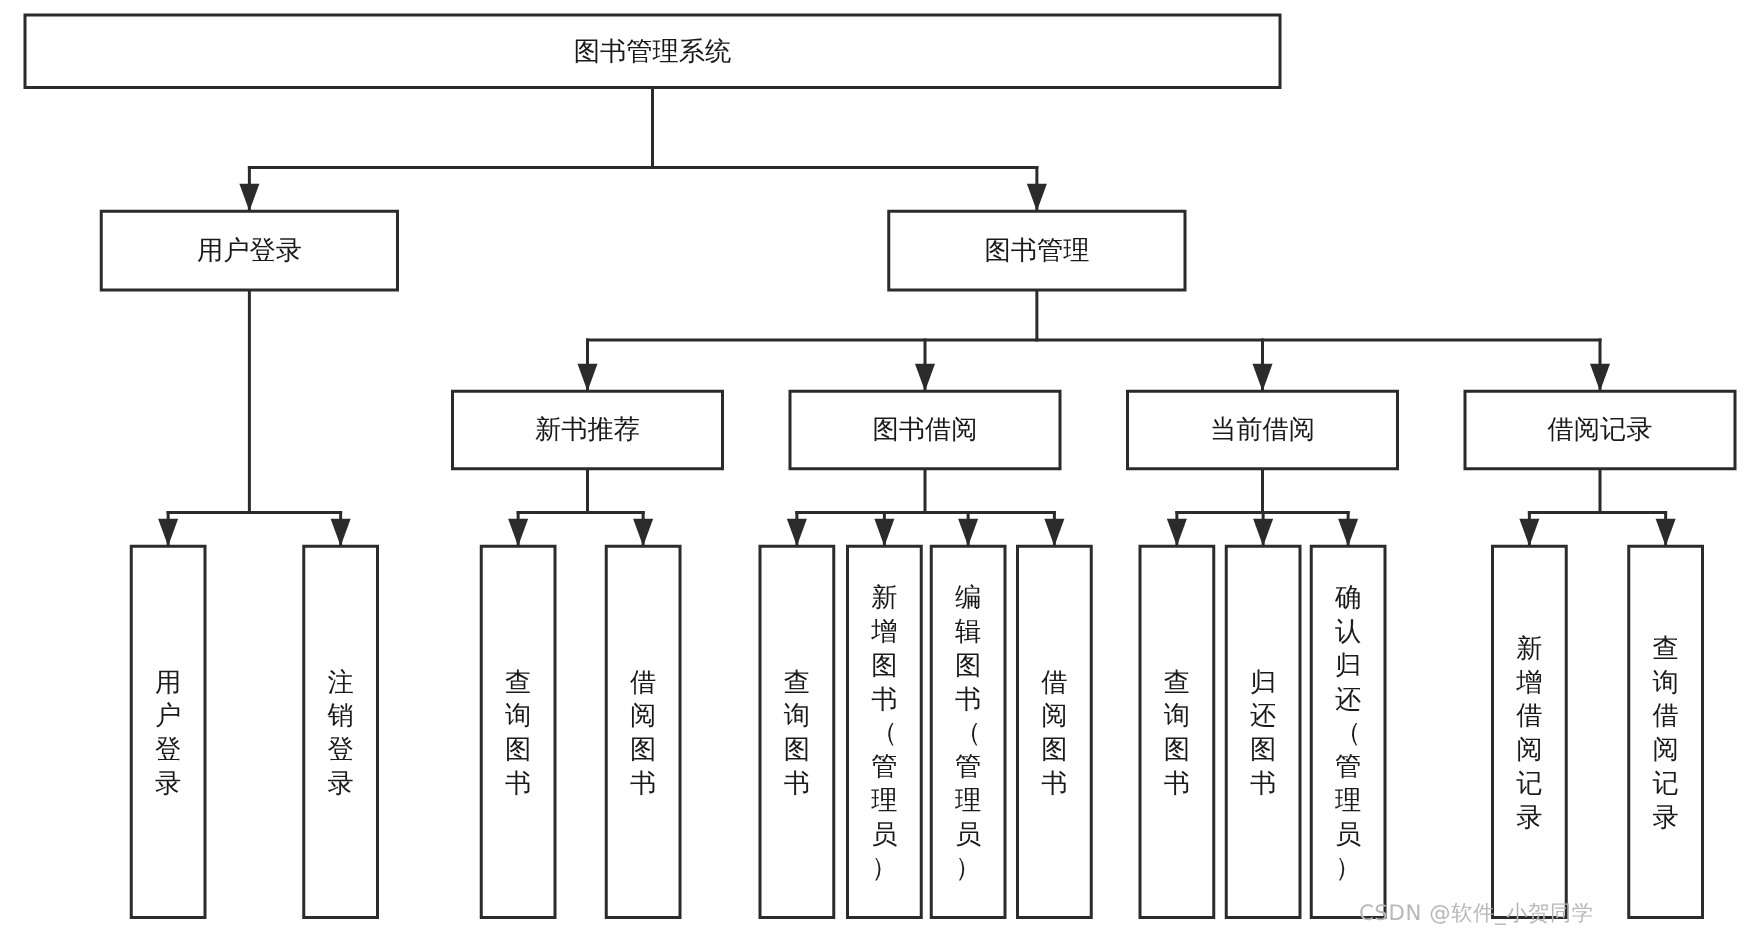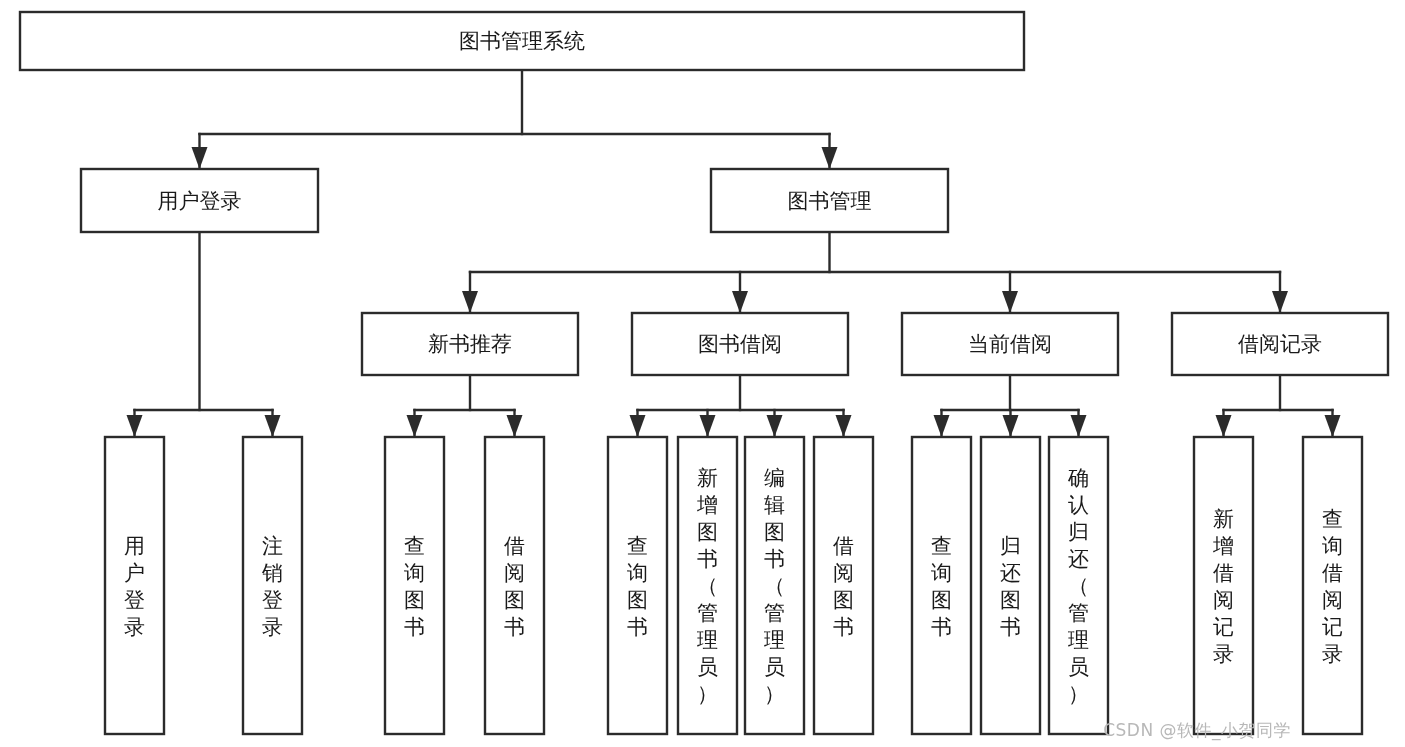--- a/index.html
+++ b/index.html
@@ -49,21 +49,21 @@
     dominant-baseline: middle;
   }
   .node-label-v {
     font-family: "DejaVu Sans", "Liberation Sans", sans-serif;
     font-size: 21px;
     fill: #1a1a1a;
     text-anchor: middle;
   }
   .watermark {
     position: absolute;
-    right: 8px;
+    right: 24px;
     bottom: 5px;
     font-family: "DejaVu Sans", "Liberation Sans", sans-serif;
     font-size: 17px;
     color: #b8b8b8;
     white-space: nowrap;
     letter-spacing: 0.5px;
     user-select: none;
   }
 </style>
 </head>

